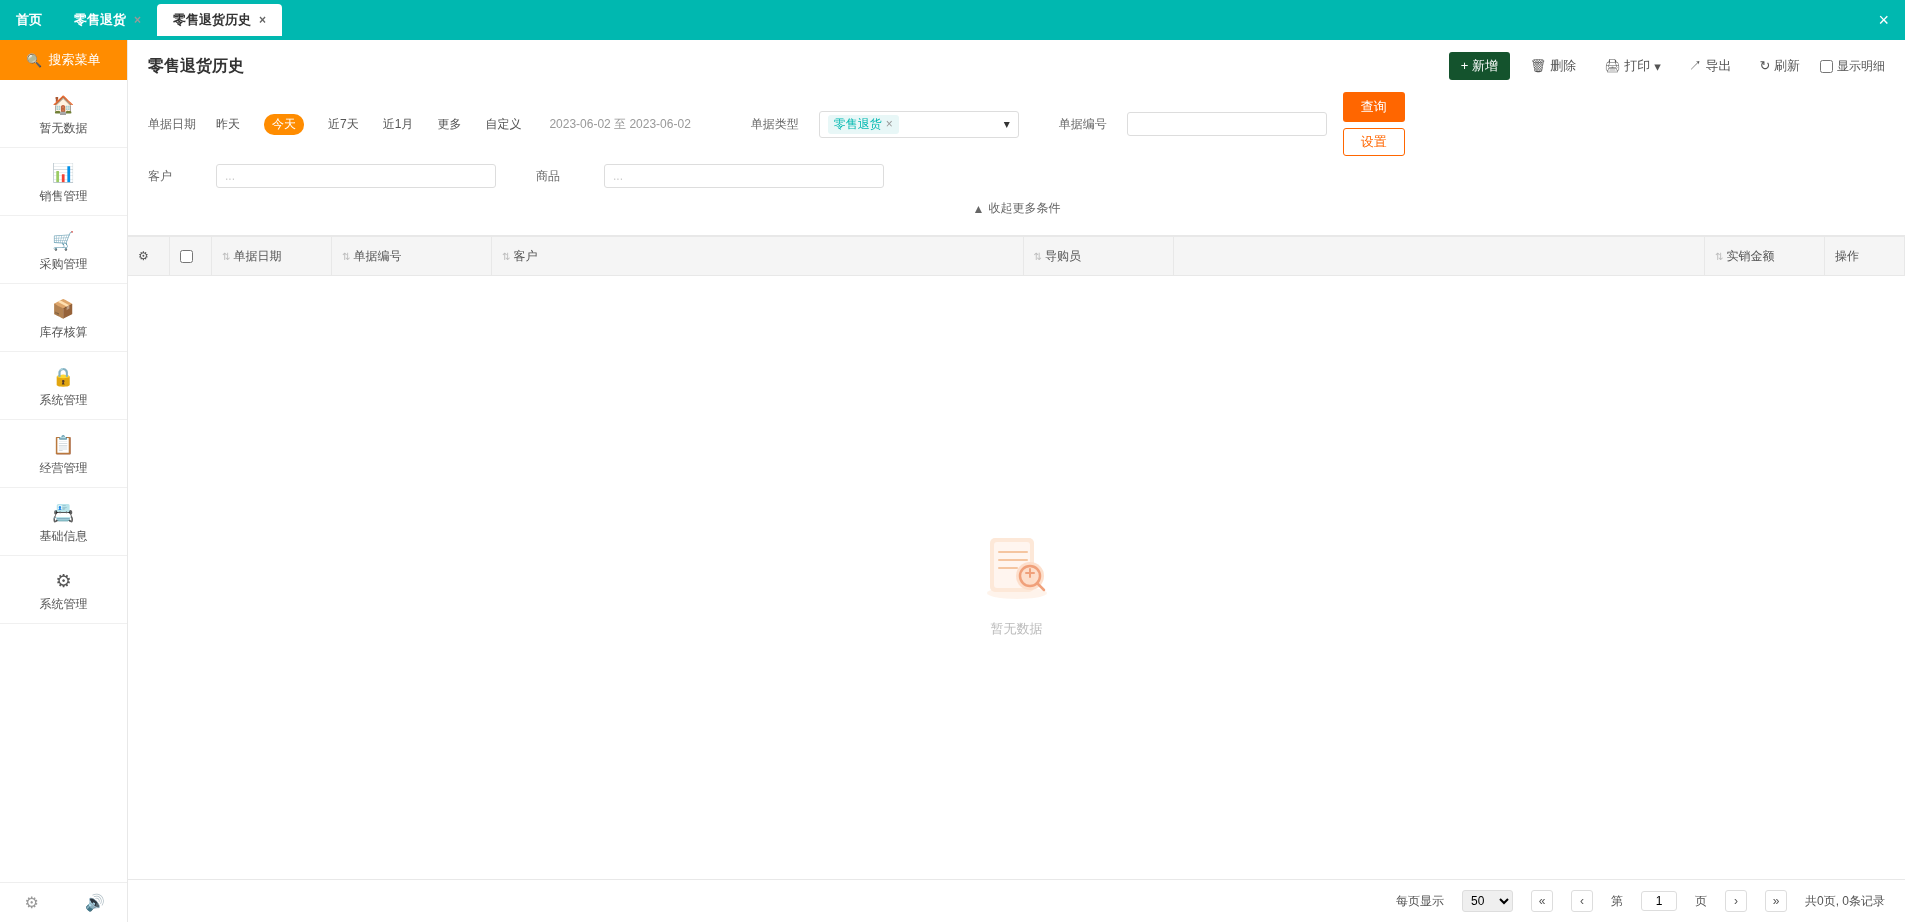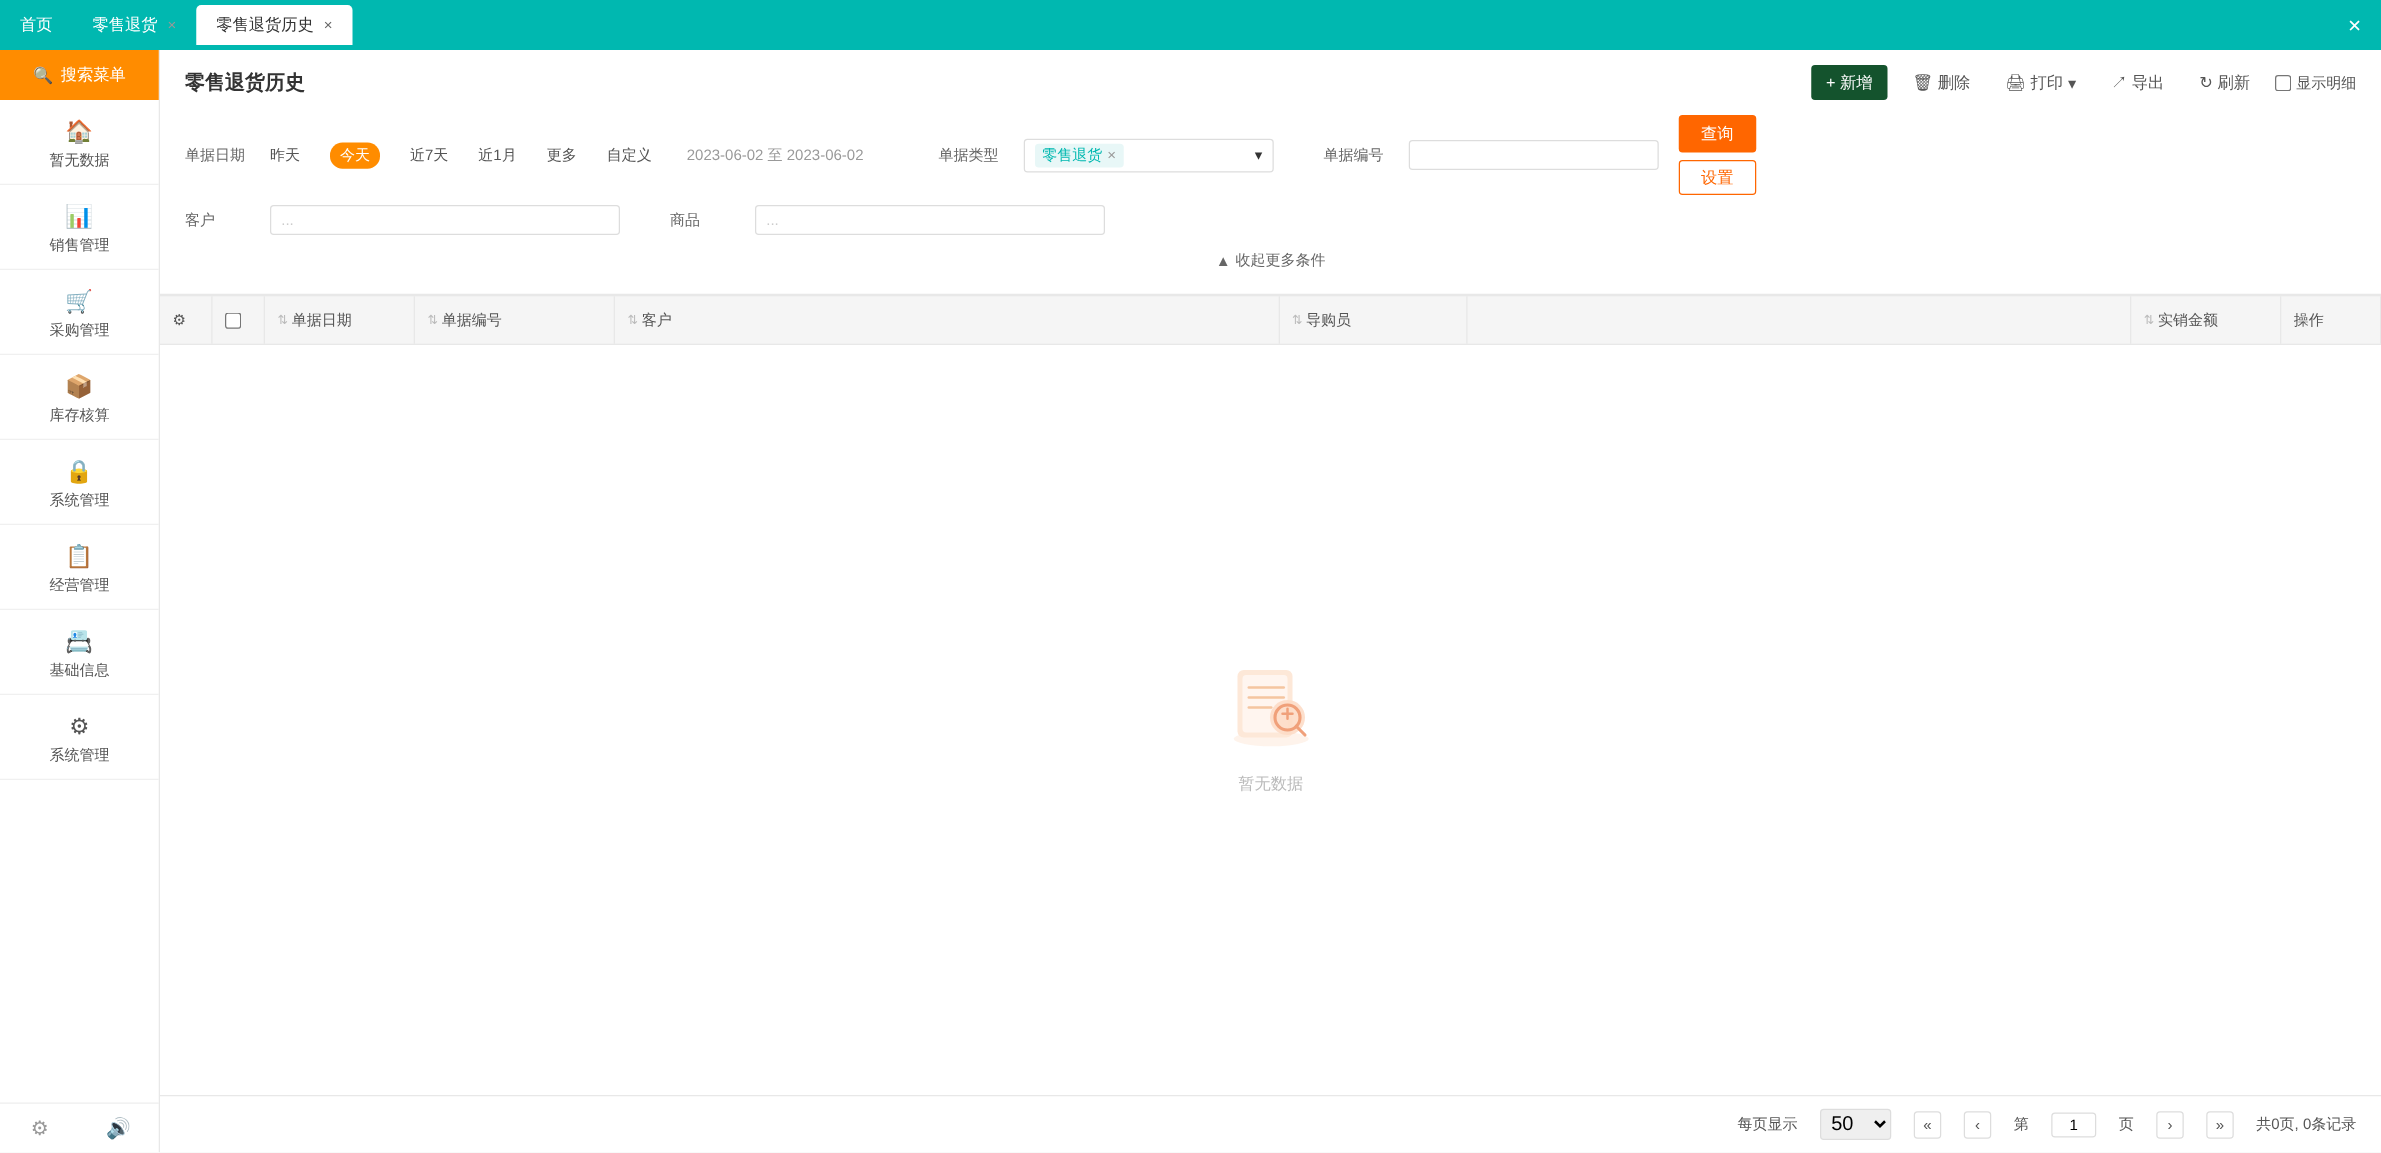--- a/index.html
+++ b/index.html
@@ -17,20 +17,21 @@
     .top-tab {
       height: 32px;
       display: flex;
       align-items: center;
       padding: 0 16px;
       cursor: pointer;
       color: #fff;
       font-size: 13px;
       position: relative;
       white-space: nowrap;
+      font-weight: bold;
     }
     .top-tab.active {
       background: #fff;
       color: #333;
       border-radius: 4px 4px 0 0;
     }
     .top-tab .close-x {
       margin-left: 8px;
       font-size: 12px;
       color: #999;
@@ -330,21 +331,21 @@
       border-top: 1px solid #e8e8e8;
       background: #fff;
       font-size: 12px;
       color: #555;
       flex-shrink: 0;
     }
     .page-size-select {
       border: 1px solid #ddd;
       border-radius: 3px;
       padding: 2px 4px;
-      font-size: 16px;
+      font-size: 12px;
     }
     .page-btn {
       width: 22px;
       height: 22px;
       display: flex;
       align-items: center;
       justify-content: center;
       border: 1px solid #ddd;
       border-radius: 3px;
       cursor: pointer;

